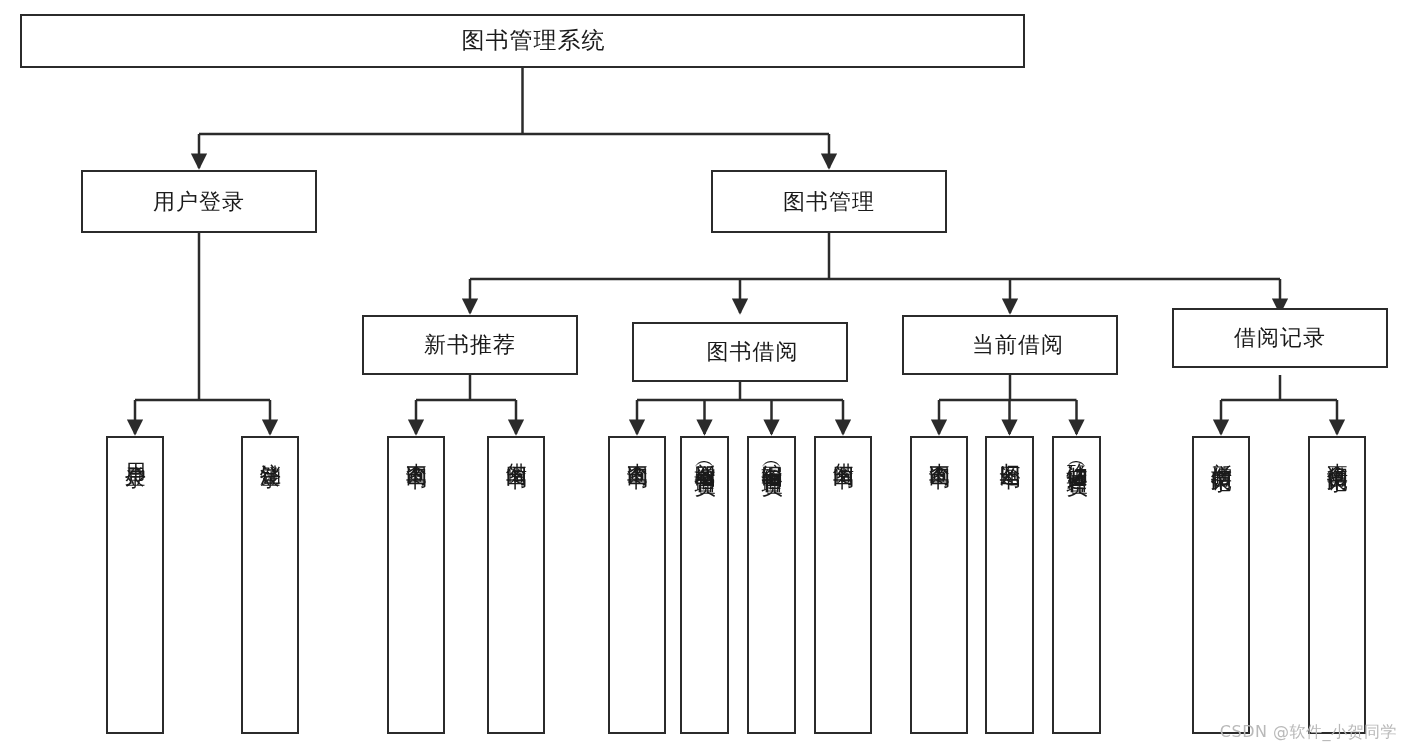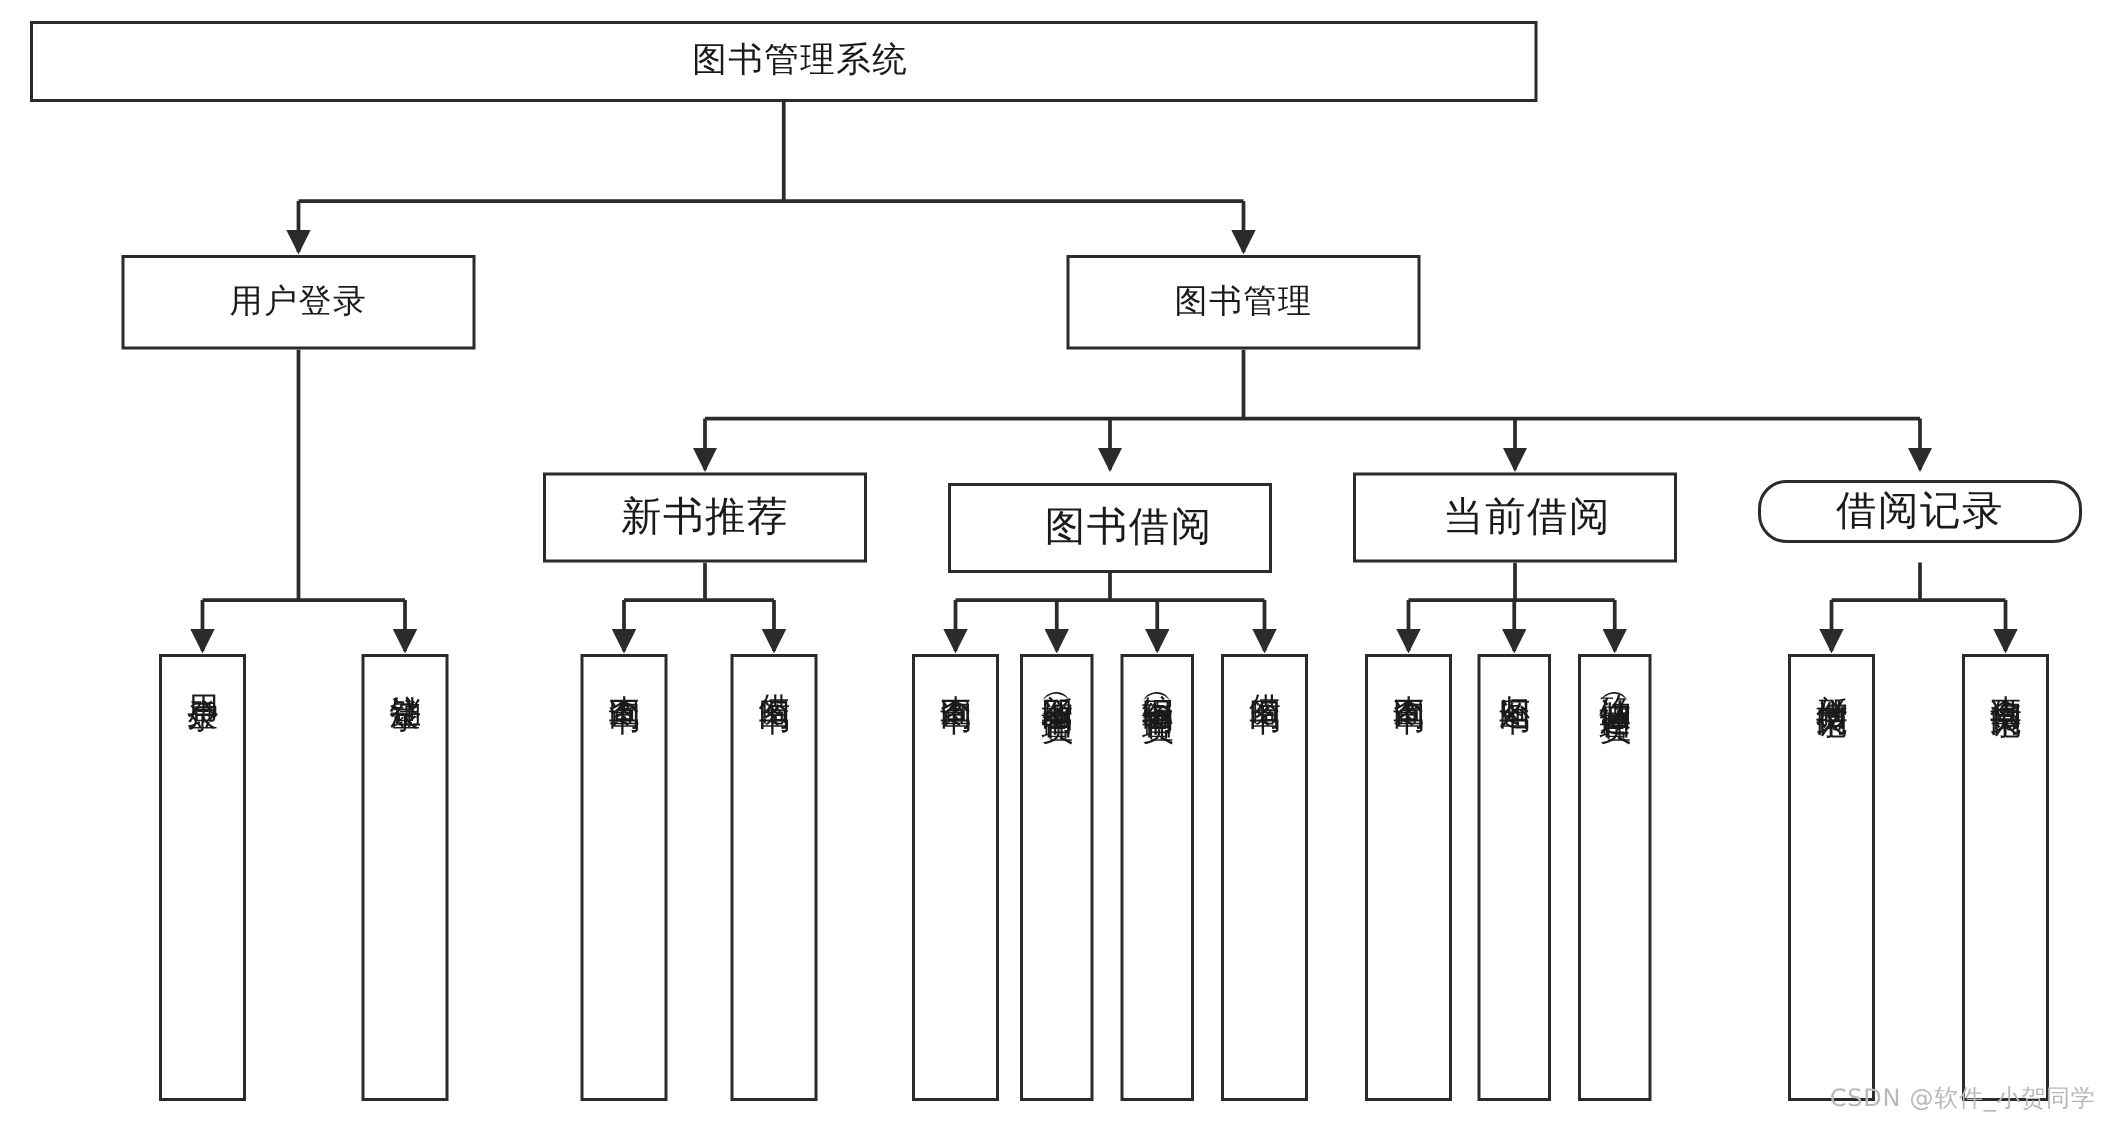--- a/index.html
+++ b/index.html
@@ -37,21 +37,21 @@
     line-height: 1.18;
   }
   .node.root {
     font-size: 23px;
     padding-left: 22px;
   }
   .node.lvl2 {
     font-size: 22px;
   }
   .node.lvl3 {
-    font-size: 27px;
+    font-size: 22px;
   }
   .node.leaf {
     font-size: 21px;
     align-items: flex-start;
     padding-top: 8px;
   }
   .vlabel {
     writing-mode: vertical-rl;
     text-orientation: upright;
     letter-spacing: 2px;
@@ -133,21 +133,21 @@
       </div>
       <div class="node lvl3" style="left: 362px; top: 315px; width: 216px; height: 60px;">
         <span class="hlabel">新书推荐</span>
       </div>
       <div class="node lvl3" style="left: 632px; top: 322px; width: 216px; height: 60px; padding-left: 25px;">
         <span class="hlabel">图书借阅</span>
       </div>
       <div class="node lvl3" style="left: 902px; top: 315px; width: 216px; height: 60px; padding-left: 16px;">
         <span class="hlabel">当前借阅</span>
       </div>
-      <div class="node lvl3" style="left: 1172px; top: 320px; width: 216px; height: 42px; border-radius: 19px;">
+      <div class="node lvl3" style="left: 1172px; top: 308px; width: 216px; height: 60px;">
         <span class="hlabel">借阅记录</span>
       </div>
       <div class="node leaf" style="left: 106px; top: 436px; width: 58px; height: 298px;">
         <span class="vlabel">用户登录</span>
       </div>
       <div class="node leaf" style="left: 241px; top: 436px; width: 58px; height: 298px;">
         <span class="vlabel">注销登录</span>
       </div>
       <div class="node leaf" style="left: 387px; top: 436px; width: 58px; height: 298px;">
         <span class="vlabel">查询图书</span>

